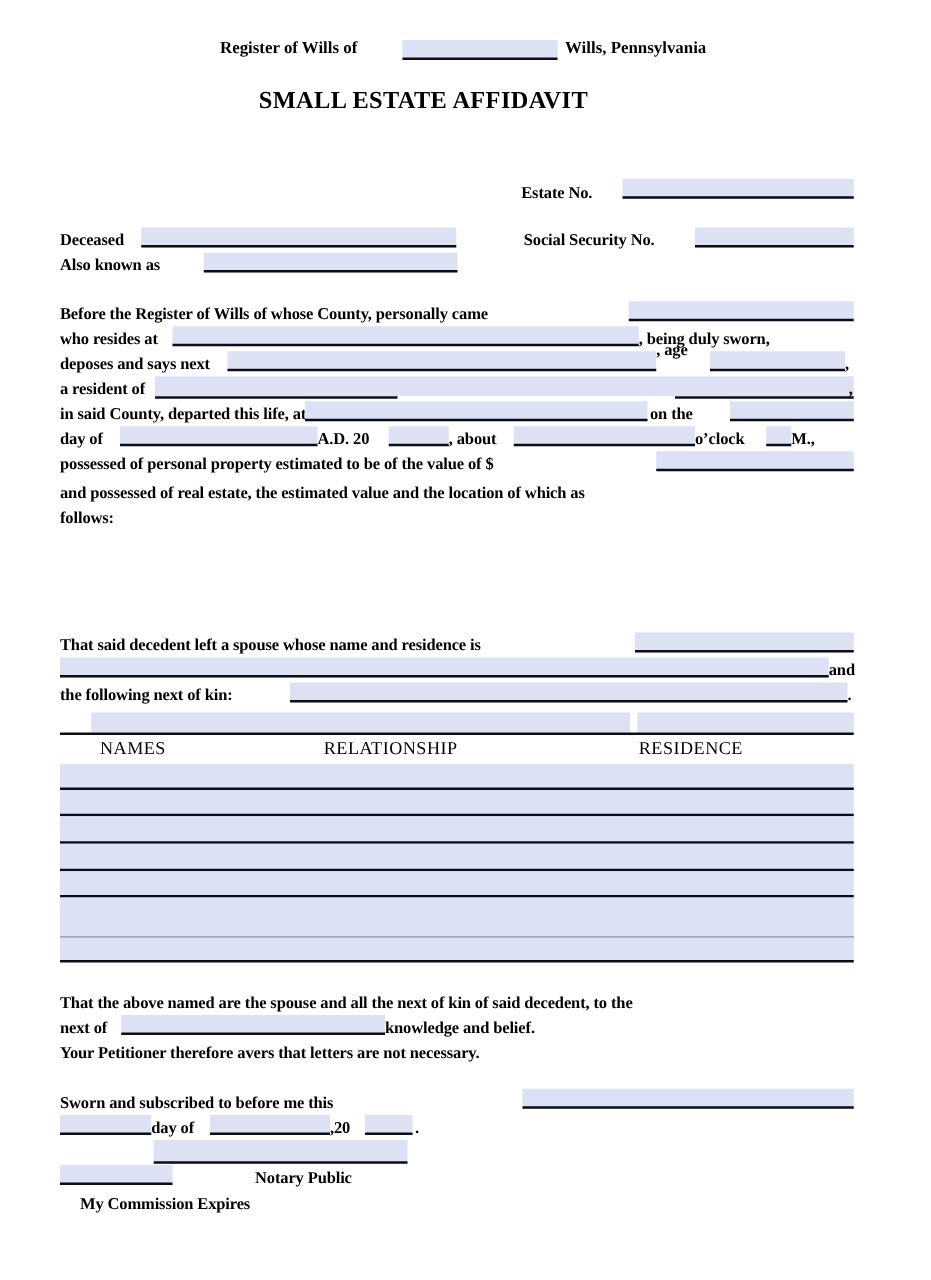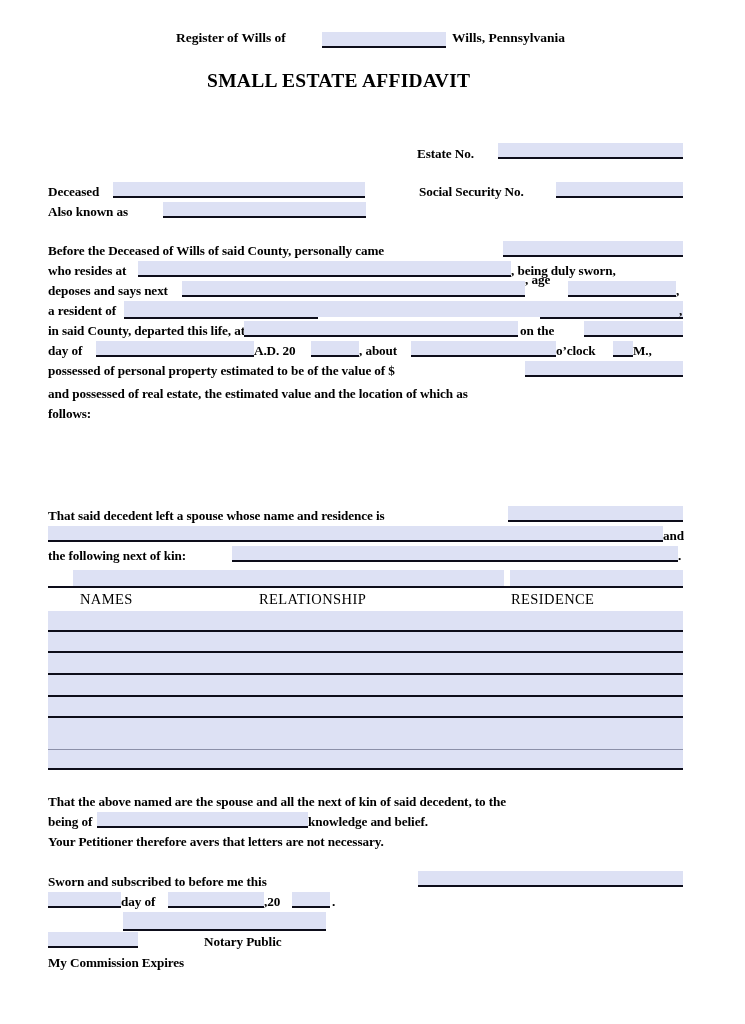--- a/index.html
+++ b/index.html
@@ -103,21 +103,21 @@
 
   <div class="t" style="left:48px; top:184px;">Deceased</div>
   <div class="fld" style="left:113px; top:182px; width:252px;"></div>
 
   <div class="t" style="left:419px; top:184px;">Social Security No.</div>
   <div class="fld" style="left:556px; top:182px; width:127px;"></div>
 
   <div class="t" style="left:48px; top:204px;">Also known as</div>
   <div class="fld" style="left:163px; top:202px; width:203px;"></div>
 
-  <div class="t" style="left:48px; top:243px;">Before the Deceased of Wills of said County, personally came</div>
+  <div class="t" style="left:48px; top:243px;">Before the Register of Wills of whose County, personally came</div>
   <div class="fld" style="left:503px; top:241px; width:180px;"></div>
 
   <div class="t" style="left:48px; top:263px;">who resides at</div>
   <div class="fld" style="left:138px; top:261px; width:373px;"></div>
   <div class="t" style="left:511px; top:263px;">, being duly sworn,</div>
 
   <div class="t" style="left:48px; top:283px;">deposes and says next</div>
   <div class="fld" style="left:182px; top:281px; width:343px;"></div>
   <div class="t" style="left:525px; top:272px;">, age</div>
   <div class="fld" style="left:568px; top:281px; width:108px;"></div>
@@ -186,21 +186,21 @@
 
   <div class="tbl-band" style="left:48px; top:718px; width:635px; height:22px;"></div>
   <div class="rule grey" style="left:48px; top:749px; width:635px;"></div>
 
   <div class="tbl-band" style="left:48px; top:740px; width:635px; height:28px;"></div>
   <div class="rule grey" style="left:48px; top:749px; width:635px;"></div>
   <div class="tbl-row-line" style="left:48px; top:768px; width:635px;"></div>
 
   <div class="t" style="left:48px; top:794px;">That the above named are the spouse and all the next of kin of said decedent, to the</div>
 
-  <div class="t" style="left:48px; top:814px;">being of</div>
+  <div class="t" style="left:48px; top:814px;">next of</div>
   <div class="fld" style="left:97px; top:812px; width:211px;"></div>
   <div class="t" style="left:308px; top:814px;">knowledge and belief.</div>
 
   <div class="t" style="left:48px; top:834px;">Your Petitioner therefore avers that letters are not necessary.</div>
 
   <div class="t" style="left:48px; top:874px;">Sworn and subscribed to before me this</div>
 
   <div class="fld" style="left:418px; top:871px; width:265px;"></div>
 
   <div class="fld" style="left:48px; top:892px; width:73px;"></div>
@@ -210,15 +210,15 @@
   <div class="fld" style="left:292px; top:892px; width:38px;"></div>
   <div class="t" style="left:332px; top:894px;">.</div>
 
   <div class="fld nb" style="left:123px; top:912px; width:113px; height:19px;"></div>
   <div class="fld" style="left:123px; top:912px; width:203px; height:19px;"></div>
 
   <div class="t" style="left:204px; top:934px;">Notary Public</div>
 
   <div class="fld" style="left:48px; top:932px; width:90px;"></div>
 
-  <div class="t" style="left:48px; top:955px;">My Commission Expires</div>
+  <div class="t" style="left:64px; top:955px;">My Commission Expires</div>
 
 </div>
 
 </body></html>

